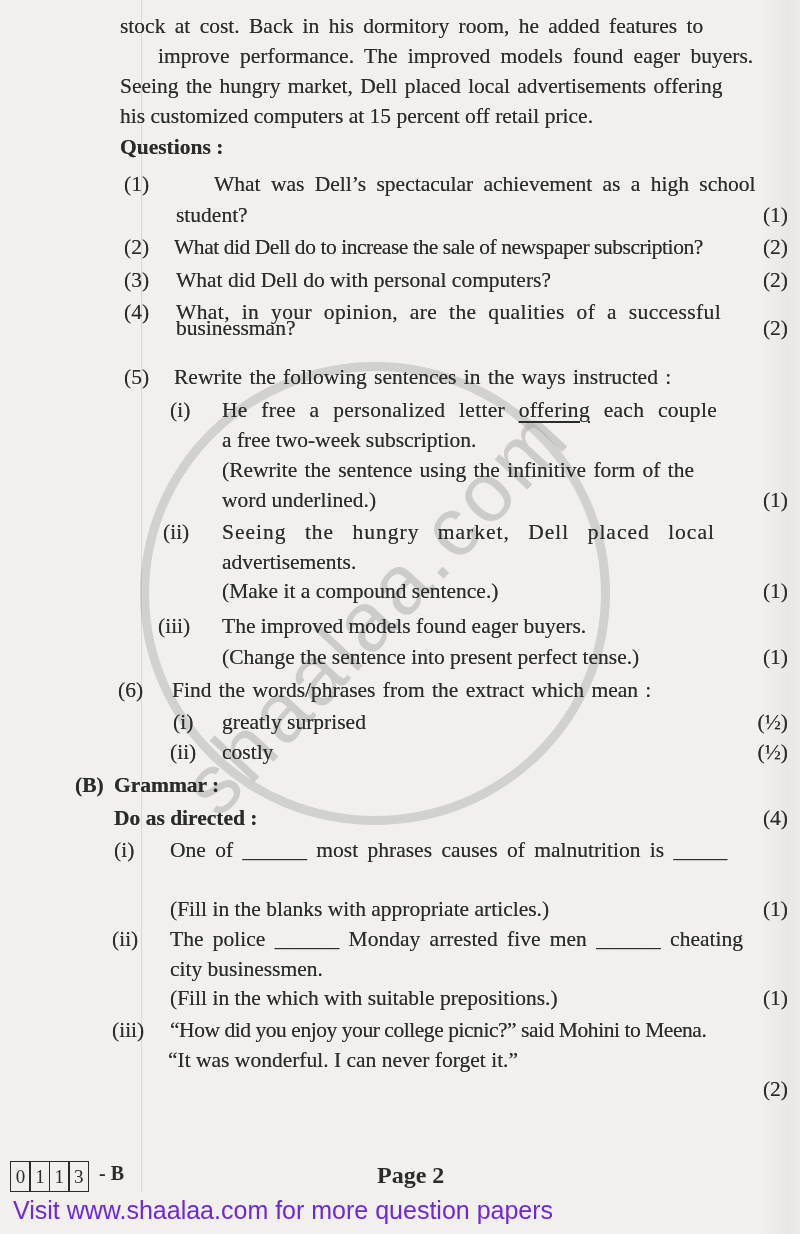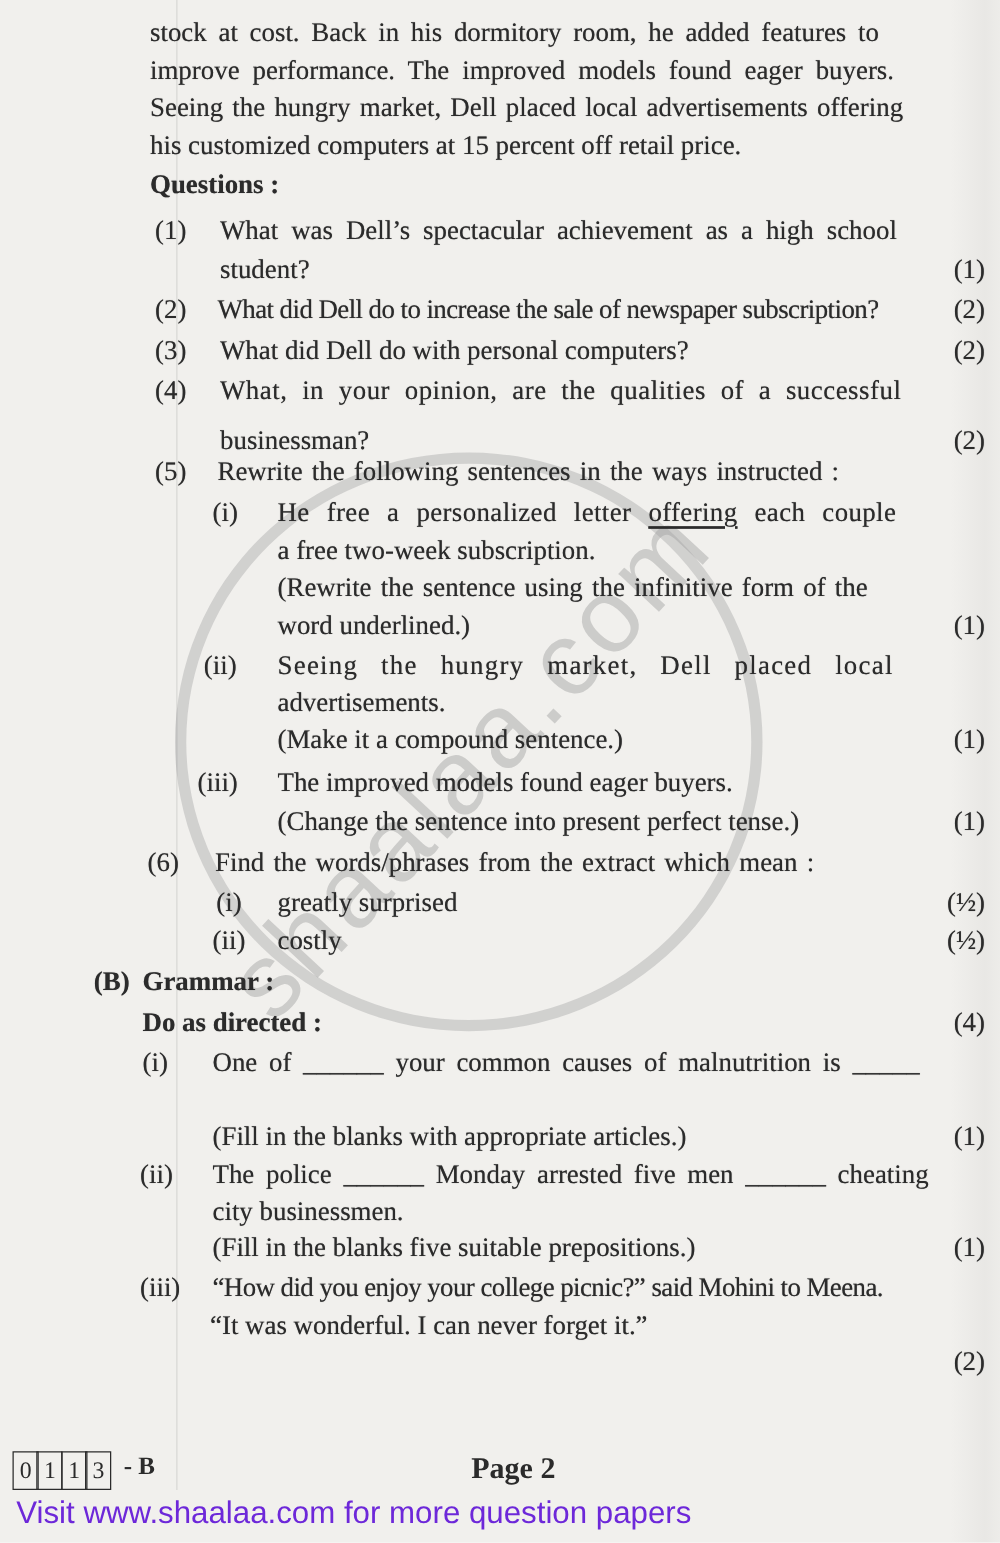--- a/index.html
+++ b/index.html
@@ -22,21 +22,21 @@
     letter-spacing:4px;color:rgba(160,160,160,.45);transform:rotate(-47deg);z-index:0;
   }
   
   .ln{position:absolute;left:0;width:100%;height:30px;font-size:21.5px;line-height:28px;z-index:2;}
   .at{position:absolute;top:0;white-space:nowrap;text-shadow:0 0 .6px rgba(43,43,43,.65);}
   .marks{position:absolute;right:12px;top:0;white-space:nowrap;text-shadow:0 0 .6px rgba(43,43,43,.65);}
   .b{font-weight:bold;}
   .ul{text-decoration:underline;text-decoration-thickness:1.5px;text-underline-offset:4px;}
   .w2{word-spacing:2px;}
   .w4{word-spacing:4px;}
-  .w5{word-spacing:5px;}
+  .w5{word-spacing:5px;margin-left:38px;}
   .w6{word-spacing:6px;letter-spacing:.4px;}
   .w8{word-spacing:8px;letter-spacing:.3px;}
   .w12{word-spacing:12px;letter-spacing:1px;}
   .tight{letter-spacing:-0.45px;}
   
   .code-boxes{position:absolute;left:10px;top:1161px;display:flex;z-index:2;}
   .code-box{
     width:19px;height:29px;border:1.6px solid #2b2b2b;margin-right:-1.6px;
     display:flex;align-items:center;justify-content:center;
     font-size:19px;background:transparent;
@@ -93,21 +93,21 @@
   <div class="ln" style="top:266px">
     <span class="at" style="left:124px">(3)</span>
     <span class="at" style="left:176px">What did Dell do with personal computers?</span>
     <span class="marks">(2)</span>
   </div>
 
   <div class="ln" style="top:298px">
     <span class="at" style="left:124px">(4)</span>
     <span class="at w6" style="left:176px">What, in your opinion, are the qualities of a successful</span>
   </div>
-  <div class="ln" style="top:338px">
+  <div class="ln" style="top:314px">
     <span class="at" style="left:176px">businessman?</span>
     <span class="marks">(2)</span>
   </div>
 
   <div class="ln" style="top:363px">
     <span class="at" style="left:124px">(5)</span>
     <span class="at w2" style="left:174px">Rewrite the following sentences in the ways instructed :</span>
   </div>
 
   <div class="ln" style="top:396px">
@@ -165,36 +165,36 @@
     <span class="at b" style="left:75px">(B)</span>
     <span class="at b" style="left:114px">Grammar :</span>
   </div>
   <div class="ln" style="top:804px">
     <span class="at b" style="left:114px">Do as directed :</span>
     <span class="marks">(4)</span>
   </div>
 
   <div class="ln" style="top:836px">
     <span class="at" style="left:114px">(i)</span>
-    <span class="at w4" style="left:170px">One of ______ your common causes of malnutrition is _____</span>
+    <span class="at w4" style="left:170px">One of ______ most phrases causes of malnutrition is _____</span>
   </div>
   <div class="ln" style="top:895px">
     <span class="at" style="left:170px">(Fill in the blanks with appropriate articles.)</span>
     <span class="marks">(1)</span>
   </div>
 
   <div class="ln" style="top:925px">
     <span class="at" style="left:112px">(ii)</span>
     <span class="at w4" style="left:170px">The police ______ Monday arrested five men ______ cheating</span>
   </div>
   <div class="ln" style="top:955px">
     <span class="at" style="left:170px">city businessmen.</span>
   </div>
   <div class="ln" style="top:984px">
-    <span class="at" style="left:170px">(Fill in the blanks five suitable prepositions.)</span>
+    <span class="at" style="left:170px">(Fill in the which with suitable prepositions.)</span>
     <span class="marks">(1)</span>
   </div>
 
   <div class="ln" style="top:1016px">
     <span class="at" style="left:112px">(iii)</span>
     <span class="at tight" style="left:170px">“How did you enjoy your college picnic?” said Mohini to Meena.</span>
   </div>
   <div class="ln" style="top:1046px">
     <span class="at" style="left:168px">“It was wonderful. I can never forget it.”</span>
   </div>

